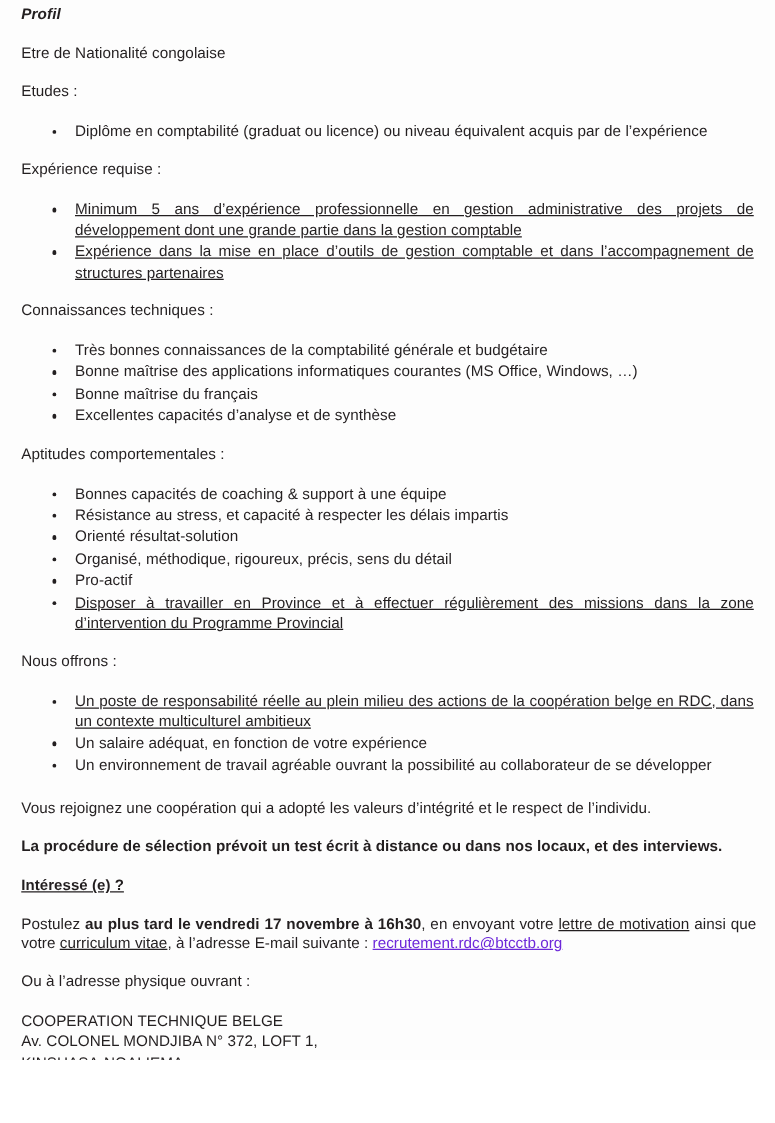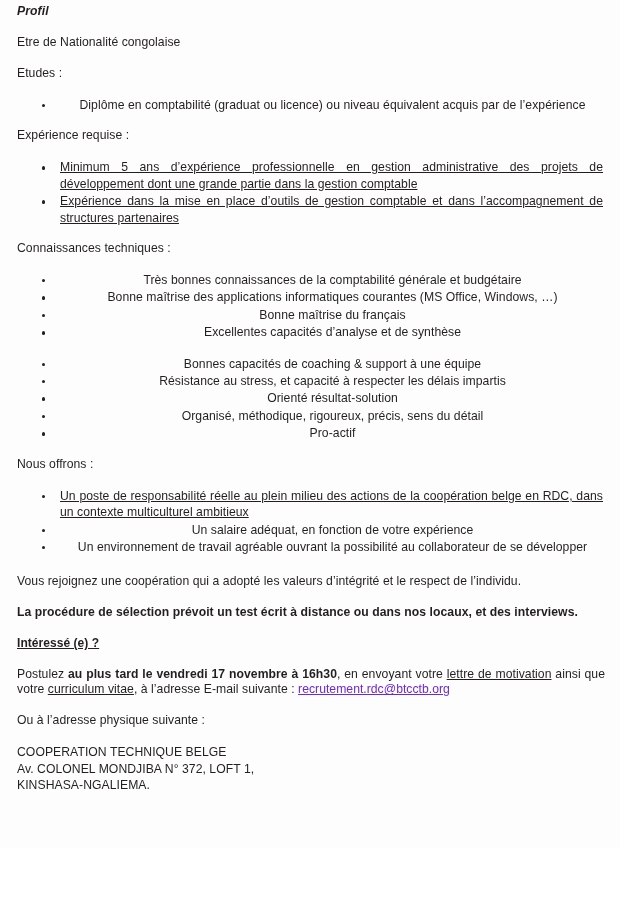--- a/index.html
+++ b/index.html
@@ -49,21 +49,20 @@
     margin: 0 0 15px 0;
     padding: 0;
   }
   ul.blist li {
     position: relative;
     font-size: 12.2px;
     line-height: 16.4px;
     padding-left: 43px;
     margin-bottom: 1px;
     letter-spacing: 0.05px;
-    text-align: center;
   }
   ul.blist li::before {
     content: "";
     position: absolute;
     left: 25px;
     top: 7px;
     width: 3.4px;
     height: 3.4px;
     background: #231f20;
     border-radius: 50%;
@@ -119,27 +118,29 @@
 
     <p class="para">Connaissances techniques :</p>
 
     <ul class="blist">
       <li>Très bonnes connaissances de la comptabilité générale et budgétaire</li>
       <li>Bonne maîtrise des applications informatiques courantes (MS Office, Windows, …)</li>
       <li>Bonne maîtrise du français</li>
       <li>Excellentes capacités d’analyse et de synthèse</li>
     </ul>
 
+    <p class="para">Aptitudes comportementales :</p>
 
     <ul class="blist">
       <li>Bonnes capacités de coaching &amp; support à une équipe</li>
       <li>Résistance au stress, et capacité à respecter les délais impartis</li>
       <li>Orienté résultat-solution</li>
       <li>Organisé, méthodique, rigoureux, précis, sens du détail</li>
       <li>Pro-actif</li>
+      <li class="justify">Disposer à travailler en Province et à effectuer régulièrement des missions dans la zone d’intervention du Programme Provincial</li>
     </ul>
 
     <p class="para">Nous offrons :</p>
 
     <ul class="blist">
       <li class="justify">Un poste de responsabilité réelle au plein milieu des actions de la coopération belge en RDC, dans un contexte multiculturel ambitieux</li>
       <li>Un salaire adéquat, en fonction de votre expérience</li>
       <li>Un environnement de travail agréable ouvrant la possibilité au collaborateur de se développer</li>
     </ul>
 
@@ -150,21 +151,21 @@
     <p class="para justify bold">La procédure de sélection prévoit un test écrit à distance ou dans nos locaux, et des interviews.</p>
 
     <p class="para">
       <span class="heading-ul">Intéressé (e) ?</span>
     </p>
 
     <p class="para justify">
       <span>Postulez </span><span class="bold">au plus tard le vendredi 17 novembre à 16h30</span><span>, en envoyant votre </span><span class="ul">lettre de motivation</span><span> ainsi que votre </span><span class="ul">curriculum vitae</span><span>, à l’adresse E-mail suivante : </span><span class="mail">recrutement.rdc@btcctb.org</span>
     </p>
 
-    <p class="para">Ou à l’adresse physique suivante :</p>
+    <p class="para">Ou à l’adresse physique ouvrant :</p>
 
     <div>
       <p class="addr">COOPERATION TECHNIQUE BELGE</p>
       <p class="addr">Av. COLONEL MONDJIBA N° 372, LOFT 1,</p>
       <p class="addr">KINSHASA-NGALIEMA.</p>
     </div>
 
   </div>
 </div>
 

